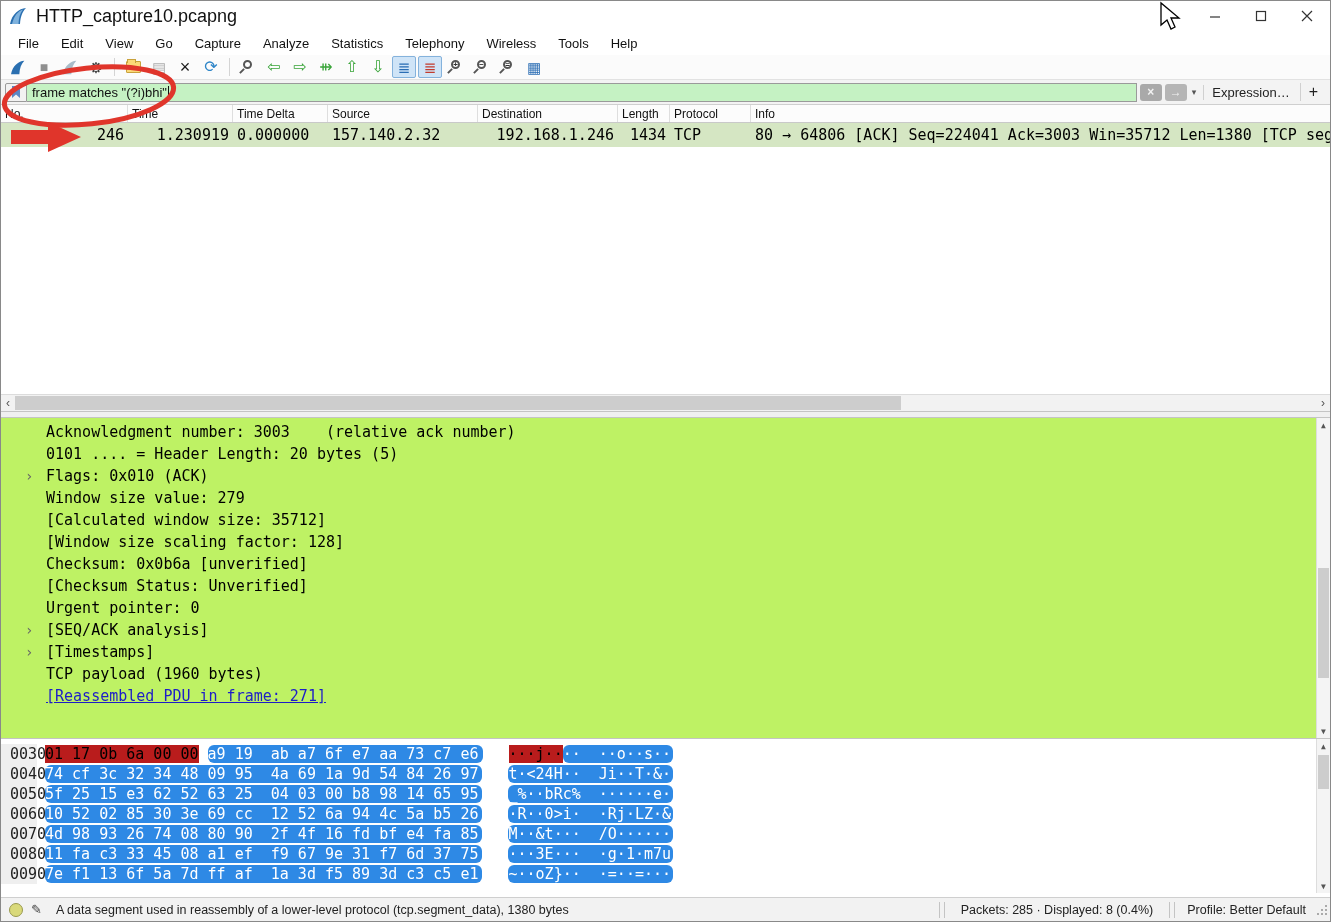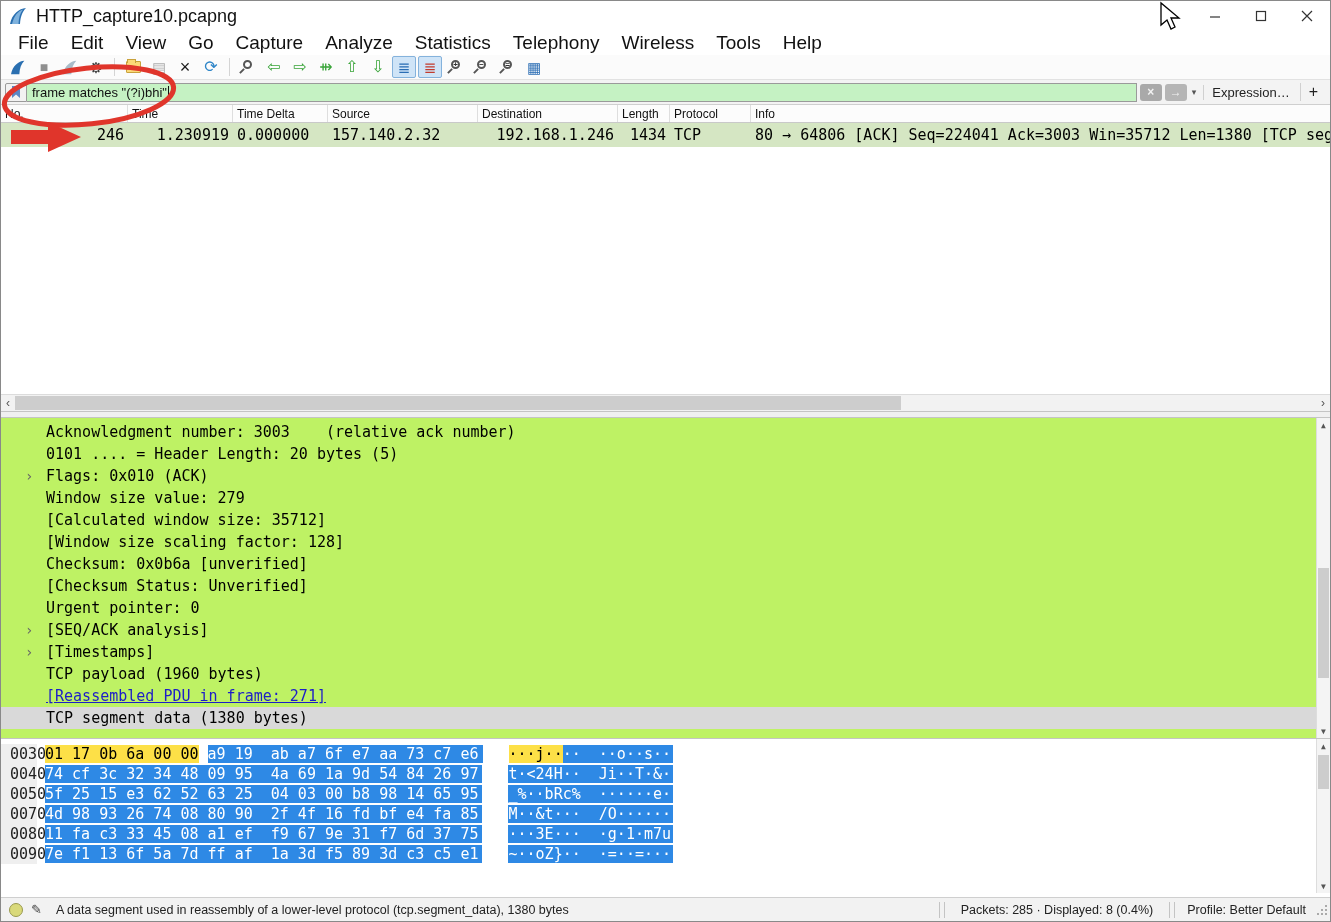--- a/index.html
+++ b/index.html
@@ -11,21 +11,21 @@
   
   .titlebar { height:30px; display:flex; align-items:center; padding-left:8px; background:#fff; }
   .titlebar .app-title { font-size:18px; color:#111; margin-left:7px; }
   .win-controls { margin-left:auto; display:flex; align-items:center; height:100%; }
   .win-btn { width:46px; height:100%; display:flex; align-items:center; justify-content:center;
              font-size:14px; color:#333; }
   .win-btn svg { display:block; }
 
   
   .menubar { height:24px; display:flex; align-items:center; padding-left:6px; background:#fff; }
-  .menu-item { font-size:19px; color:#111; padding:3px 11px; }
+  .menu-item { font-size:13px; color:#111; padding:3px 11px; }
 
   
   .toolbar { height:25px; display:flex; align-items:center; padding-left:4px; background:#fbfbfb;
              border-bottom:1px solid #e2e2e2; }
   .tb-btn { width:24px; height:22px; display:flex; align-items:center; justify-content:center;
             font-size:15px; margin:0 1px; border:1px solid transparent; border-radius:2px; }
   .tb-btn.active { background:#cfe4f7; border-color:#84b2dc; }
   .tb-sep { width:1px; height:18px; background:#d4d4d4; margin:0 5px; }
   .mag { position:relative; width:14px; height:14px; }
   .mag .lens { position:absolute; top:0; left:2px; width:9px; height:9px; border:2px solid #555;
@@ -89,22 +89,22 @@
   .vs-thumb { position:absolute; left:1px; right:1px; background:#cdcdcd; }
 
   
   .hexpane { height:155px; background:#fff; border-top:1px solid #c4c4c4; position:relative;
              overflow:hidden; font-family:"DejaVu Sans Mono", monospace; font-size:15px; }
   .hex-inner { padding-top:5px; }
   .hex-row { height:20px; line-height:20px; white-space:pre; display:flex; }
   .hx-off { width:36px; background:#efefef; color:#222; padding-left:9px; flex:none; }
   .hx-bytes { margin-left:8px; }
   .hx-ascii { margin-left:26px; }
-  .hx-plain { background:#fde047; color:#000; }
-  .hx-hl { background:#2e89e5; color:#fff; padding-right:4px; }
+  .hx-plain { background:#b91c1c; color:#000; }
+  .hx-hl { background:#2e89e5; color:#fff; padding-right:4px;border-radius:6px; }
   .hx-ascii .hx-hl { padding-right:2px; }
 
   
   .statusbar { height:24px; background:#f2f2f2; border-top:1px solid #cfcfcf; display:flex;
                align-items:center; font-size:12.5px; color:#222; position:absolute; bottom:0; left:0; right:0; }
   .sb-expert { width:14px; height:14px; border-radius:50%; background:#d9d97a; border:1px solid #99994f;
                margin-left:8px; }
   .sb-comment { margin-left:8px; font-size:13px; color:#444; }
   .sb-msg { margin-left:14px; white-space:nowrap; overflow:hidden; }
   .sb-right { margin-left:auto; display:flex; align-items:center; height:100%; }
@@ -302,34 +302,34 @@
         <div class="dt-line">Window size value: 279</div>
         <div class="dt-line">[Calculated window size: 35712]</div>
         <div class="dt-line">[Window size scaling factor: 128]</div>
         <div class="dt-line">Checksum: 0x0b6a [unverified]</div>
         <div class="dt-line">[Checksum Status: Unverified]</div>
         <div class="dt-line">Urgent pointer: 0</div>
         <div class="dt-line"><span class="expander">›</span>[SEQ/ACK analysis]</div>
         <div class="dt-line"><span class="expander">›</span>[Timestamps]</div>
         <div class="dt-line">TCP payload (1960 bytes)</div>
         <div class="dt-line link">[Reassembled PDU in frame: 271]</div>
-        <div class="dt-line selected">TCP segment data (1380 bytes)</div>
       </div>
     <div class="vscroll">
       <div class="vs-arrow">▲</div>
       <div class="vs-thumb" style="top:150px; height:110px;"></div>
       <div class="vs-arrow bottom">▼</div>
     </div>
   </div>
 
   <div class="hexpane">
     <div class="hex-inner" id="hexrows">
         <div class="hex-row"><span class="hx-off">0030</span><span class="hx-bytes"><span class="hx-plain">01 17 0b 6a 00 00</span> <span class="hx-hl">a9 19  ab a7 6f e7 aa 73 c7 e6</span></span><span class="hx-ascii"><span class="hx-plain">···j··</span><span class="hx-hl">··  ··o··s··</span></span></div>
         <div class="hex-row"><span class="hx-off">0040</span><span class="hx-bytes"><span class="hx-hl">74 cf 3c 32 34 48 09 95  4a 69 1a 9d 54 84 26 97</span></span><span class="hx-ascii"><span class="hx-hl">t·&lt;24H··  Ji··T·&amp;·</span></span></div>
         <div class="hex-row"><span class="hx-off">0050</span><span class="hx-bytes"><span class="hx-hl">5f 25 15 e3 62 52 63 25  04 03 00 b8 98 14 65 95</span></span><span class="hx-ascii"><span class="hx-hl">_%··bRc%  ······e·</span></span></div>
+        <div class="hex-row"><span class="hx-off">0060</span><span class="hx-bytes"><span class="hx-hl">10 52 02 85 30 3e 69 cc  12 52 6a 94 4c 5a b5 26</span></span><span class="hx-ascii"><span class="hx-hl">·R··0&gt;i·  ·Rj·LZ·&amp;</span></span></div>
         <div class="hex-row"><span class="hx-off">0070</span><span class="hx-bytes"><span class="hx-hl">4d 98 93 26 74 08 80 90  2f 4f 16 fd bf e4 fa 85</span></span><span class="hx-ascii"><span class="hx-hl">M··&amp;t···  /O······</span></span></div>
         <div class="hex-row"><span class="hx-off">0080</span><span class="hx-bytes"><span class="hx-hl">11 fa c3 33 45 08 a1 ef  f9 67 9e 31 f7 6d 37 75</span></span><span class="hx-ascii"><span class="hx-hl">···3E···  ·g·1·m7u</span></span></div>
         <div class="hex-row"><span class="hx-off">0090</span><span class="hx-bytes"><span class="hx-hl">7e f1 13 6f 5a 7d ff af  1a 3d f5 89 3d c3 c5 e1</span></span><span class="hx-ascii"><span class="hx-hl">~··oZ}··  ·=··=···</span></span></div>
       </div>
     <div class="vscroll">
       <div class="vs-arrow">▲</div>
       <div class="vs-thumb" style="top:16px; height:34px;"></div>
       <div class="vs-arrow bottom">▼</div>
     </div>
   </div>

